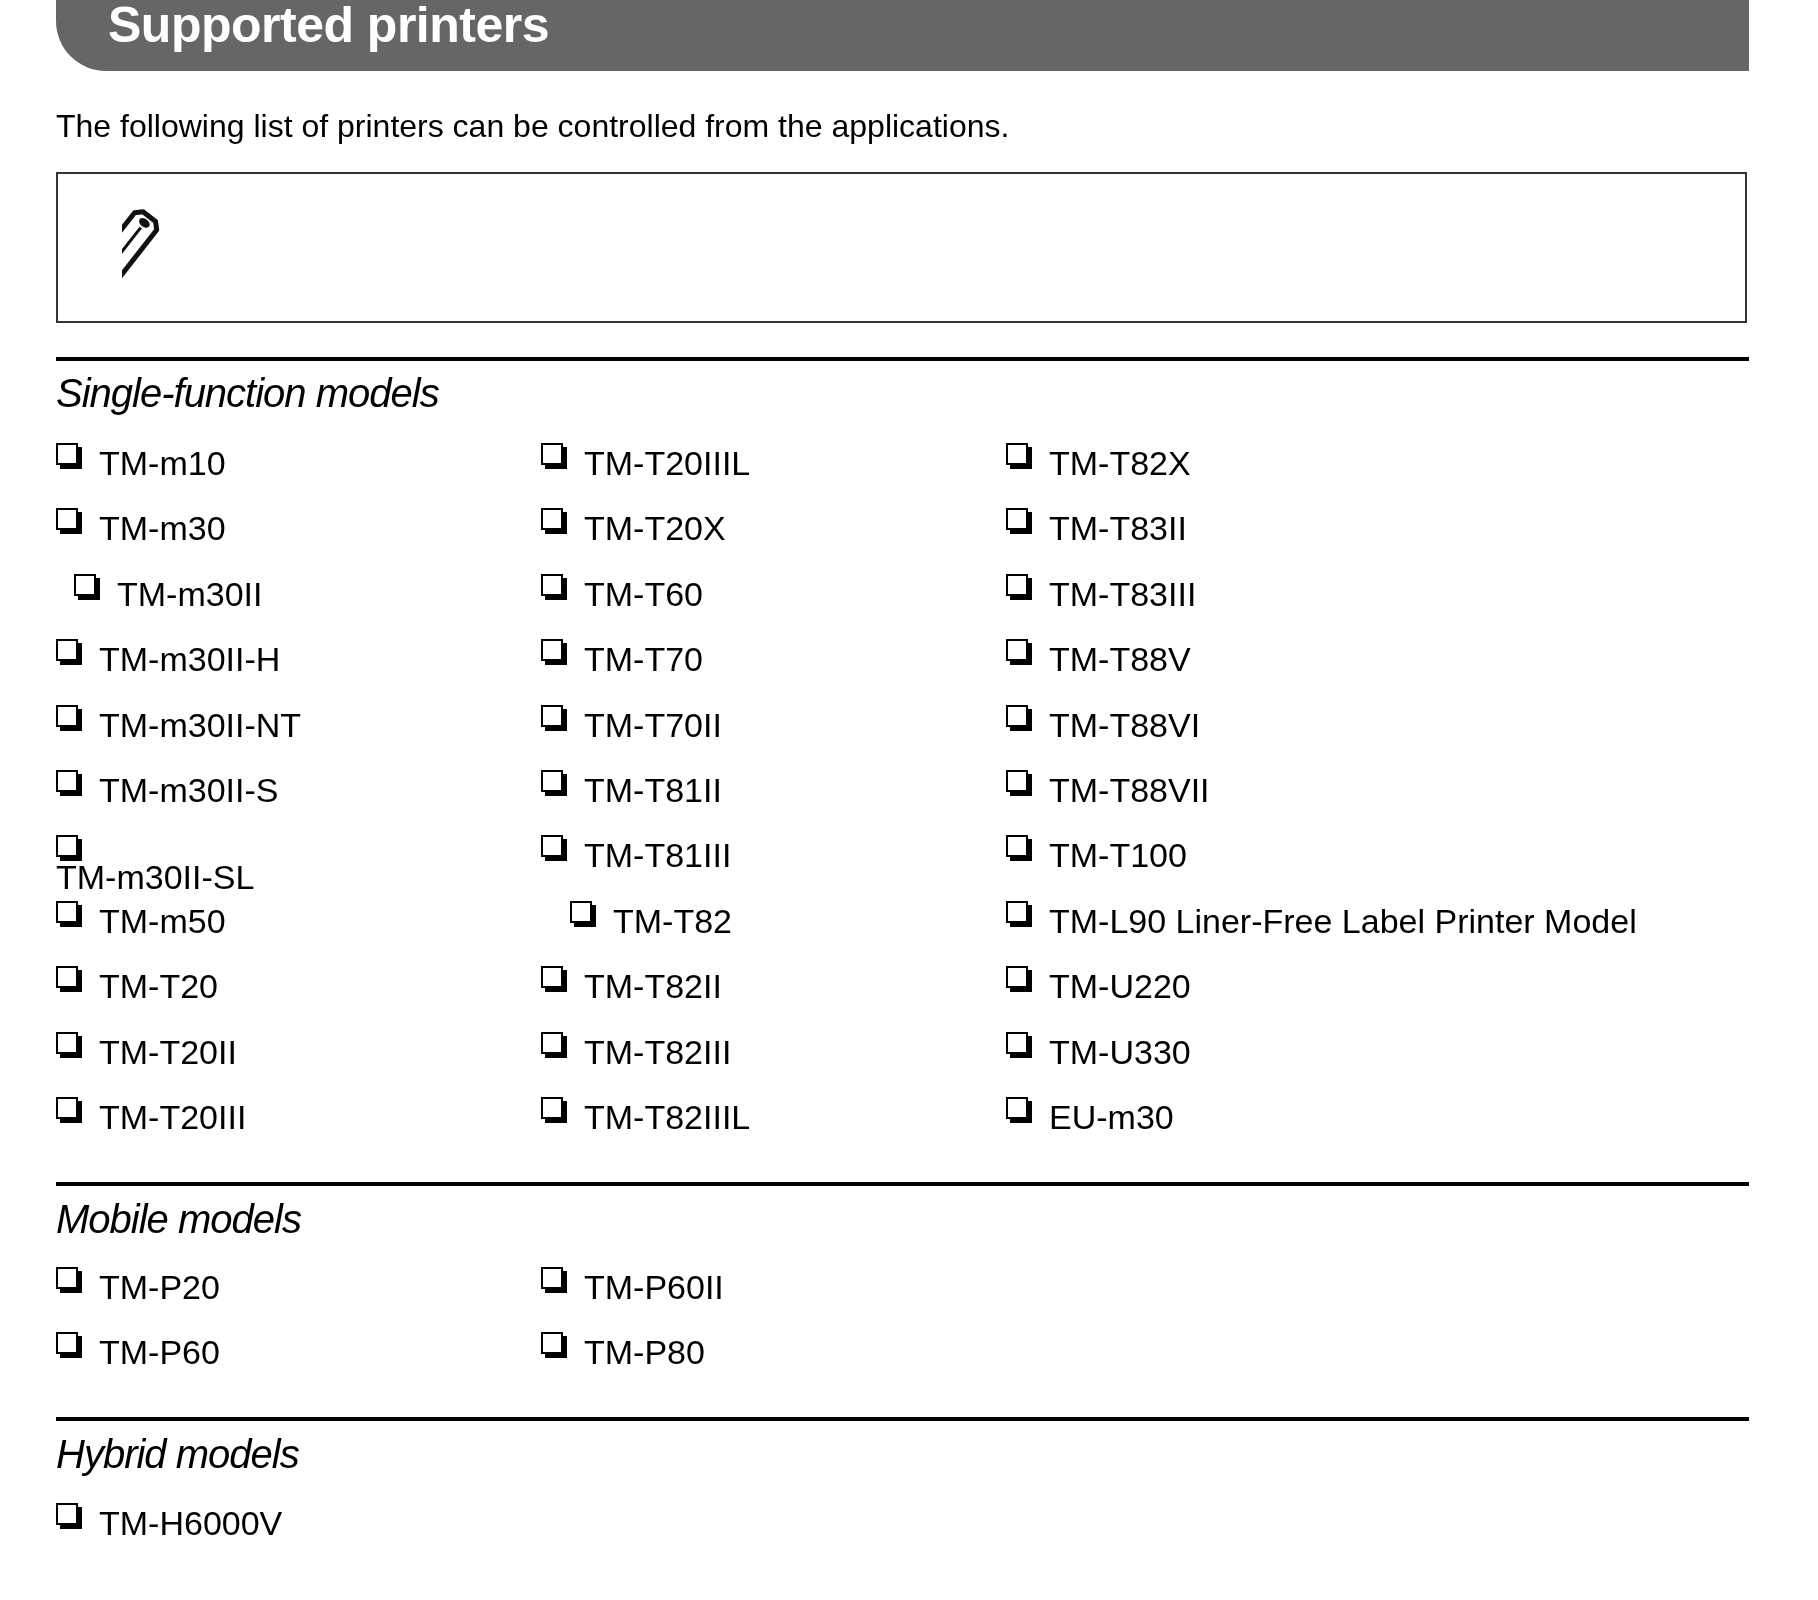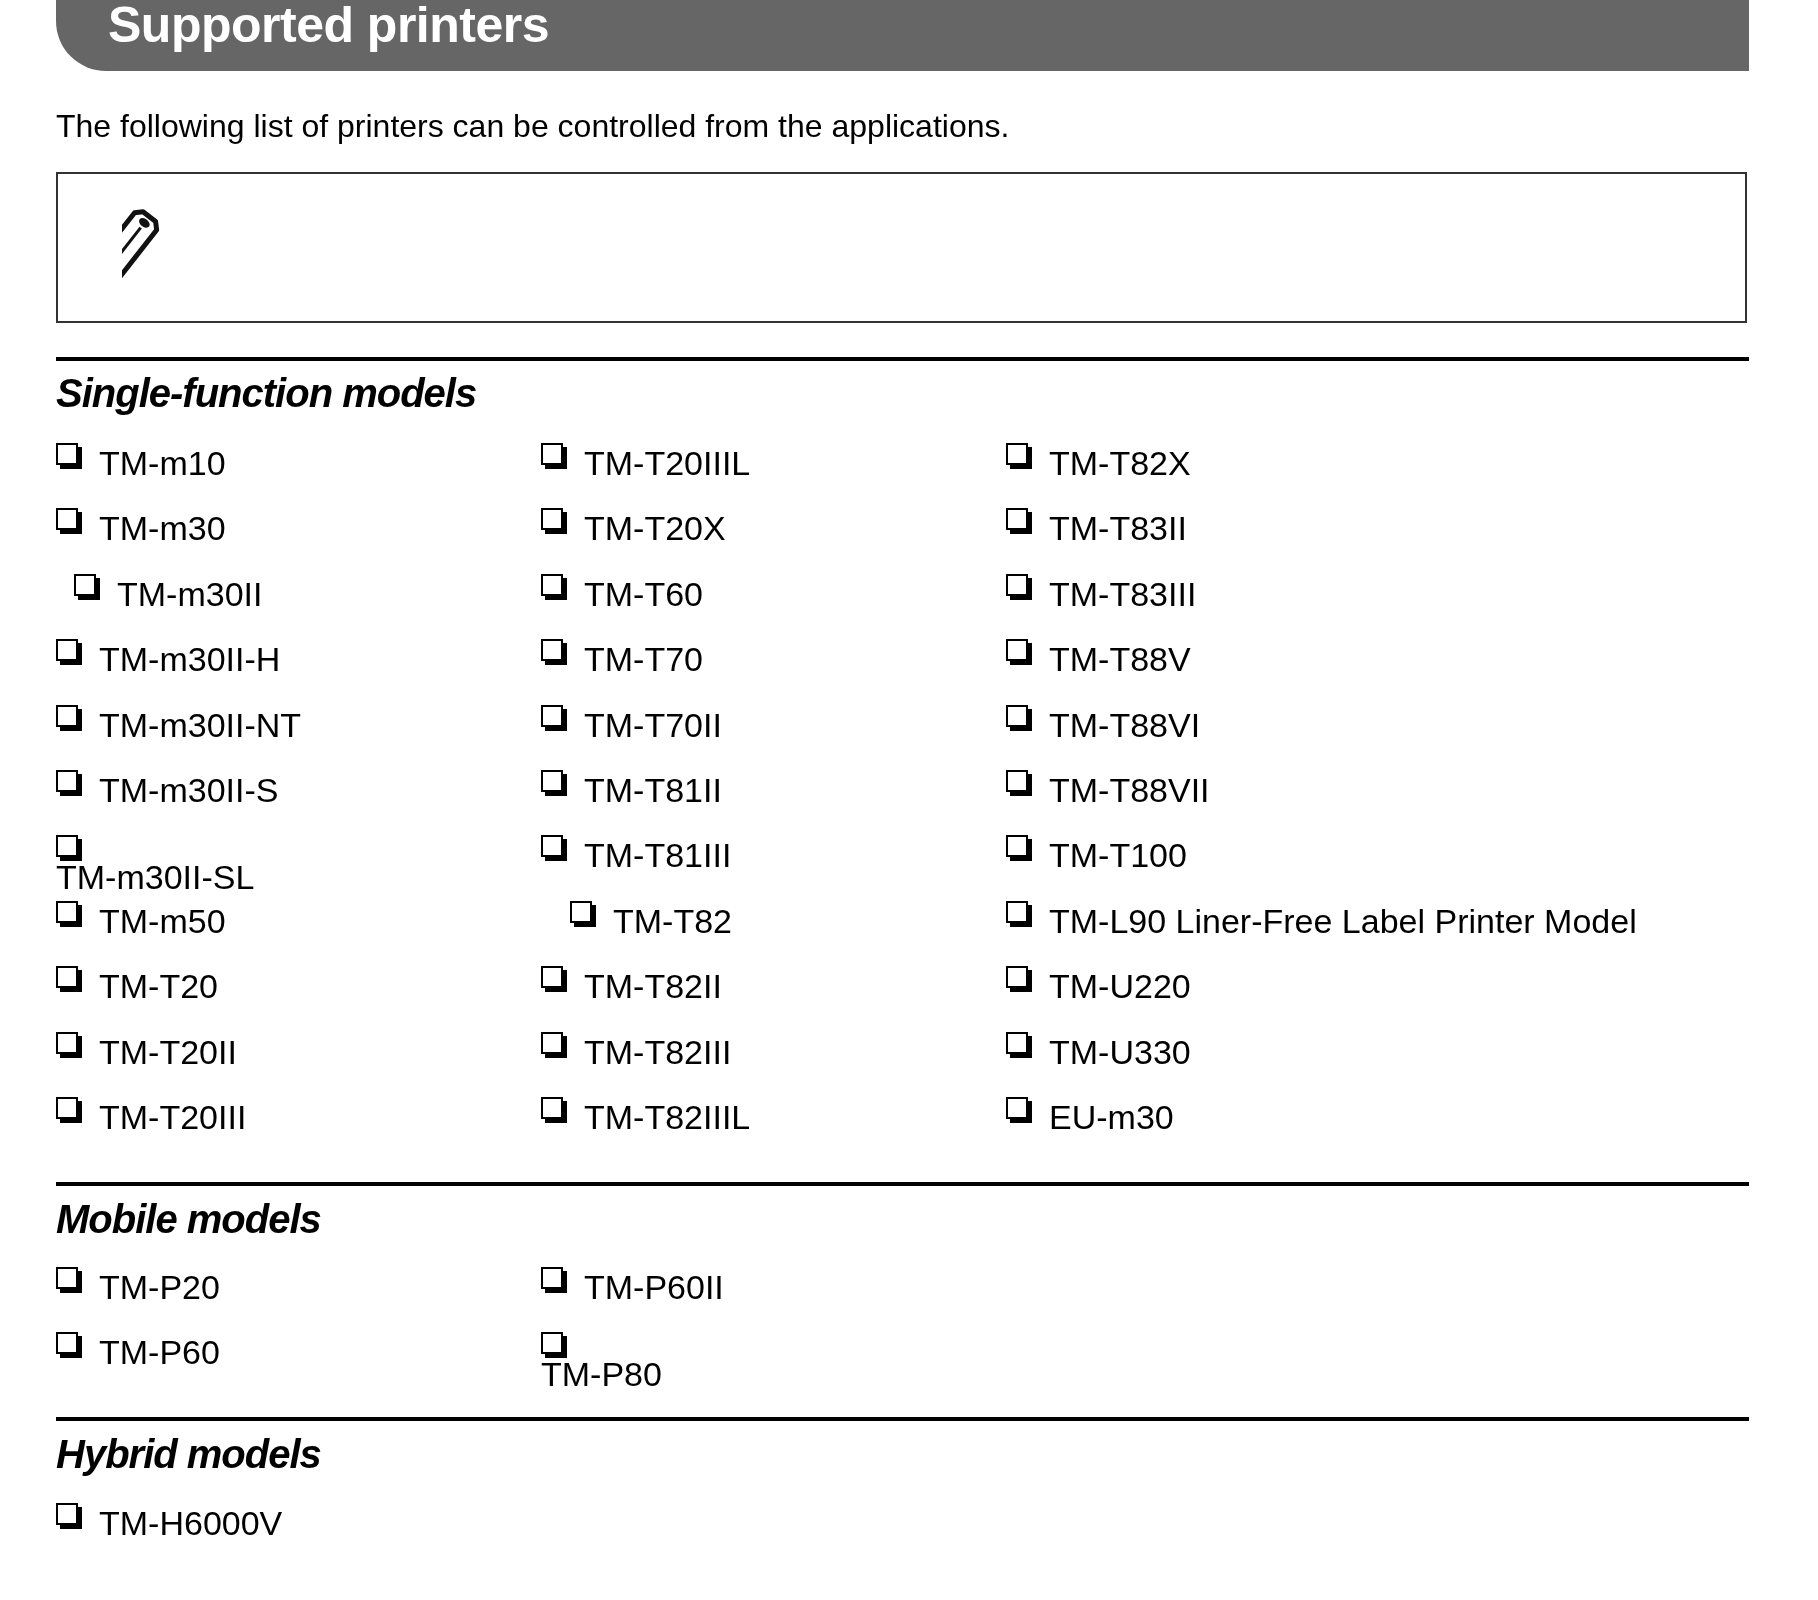--- a/index.html
+++ b/index.html
@@ -26,21 +26,21 @@
     }
     .note-icon { position: absolute; left: 64px; top: 30px; width: 110px; height: 100px; }
     .note-text {
       position: absolute; left: 257px; top: 12px; right: 30px;
       font-family: "Liberation Sans", sans-serif; font-size: 30px; line-height: 48px; color: #111;
       font-weight: 300;
     }
     .rule { position: absolute; left: 56px; width: 1693px; height: 4px; background: #000; }
     .section-title {
       position: absolute; left: 56px;
-      font-family: "Liberation Sans", sans-serif; font-weight: bold; font-style: italic;
+      font-family: "Liberation Sans", sans-serif; font-weight: normal; font-style: italic;
       font-size: 40px; line-height: 48px; letter-spacing: -1px;
     }
     .item {
       position: absolute; display: flex; align-items: flex-start; height: 40px;
       font-family: "Liberation Sans", sans-serif; font-size: 34px; white-space: nowrap;
     }
     .box {
       width: 18px; height: 18px; border: 2px solid #000; margin-right: 21px;
       box-shadow: 4px 4px 0 #000; background: #fff; flex: none; position: relative; top: -1px;
     }
@@ -212,21 +212,21 @@
       <span>TM-P20</span>
     </div>
     <div class="item" style="left: 56px; top: 1333px;">
       <span class="box"></span>
       <span>TM-P60</span>
     </div>
     <div class="item" style="left: 541px; top: 1268px;">
       <span class="box"></span>
       <span>TM-P60II</span>
     </div>
-    <div class="item" style="left: 541px; top: 1333px; flex-direction: column;">
+    <div class="item" style="left: 541px; top: 1333px;">
       <span class="box"></span>
       <span>TM-P80</span>
     </div>
   </div>
 
 <div class="rule" style="top:1417px"></div>
 <div class="section-title" style="top:1430px">Hybrid models</div>
 <div id="sec2">
     <div class="item" style="left: 56px; top: 1504px;">
       <span class="box"></span>

